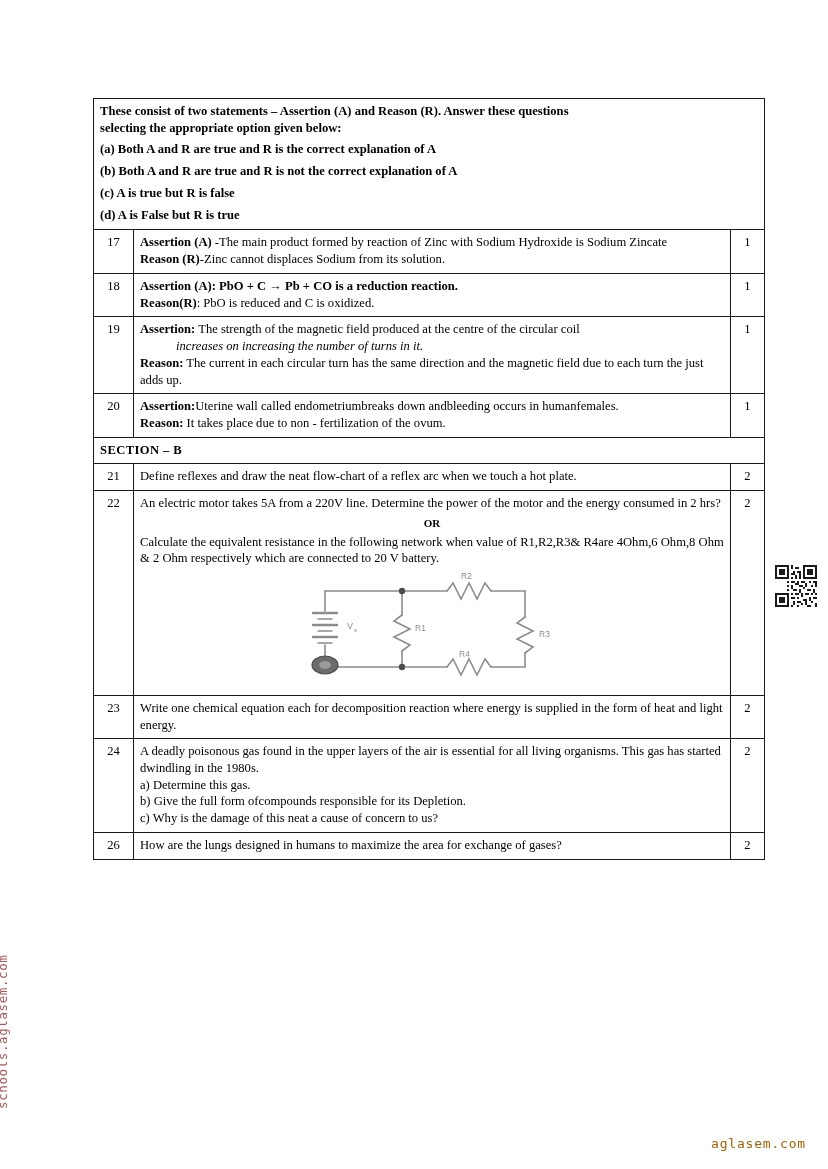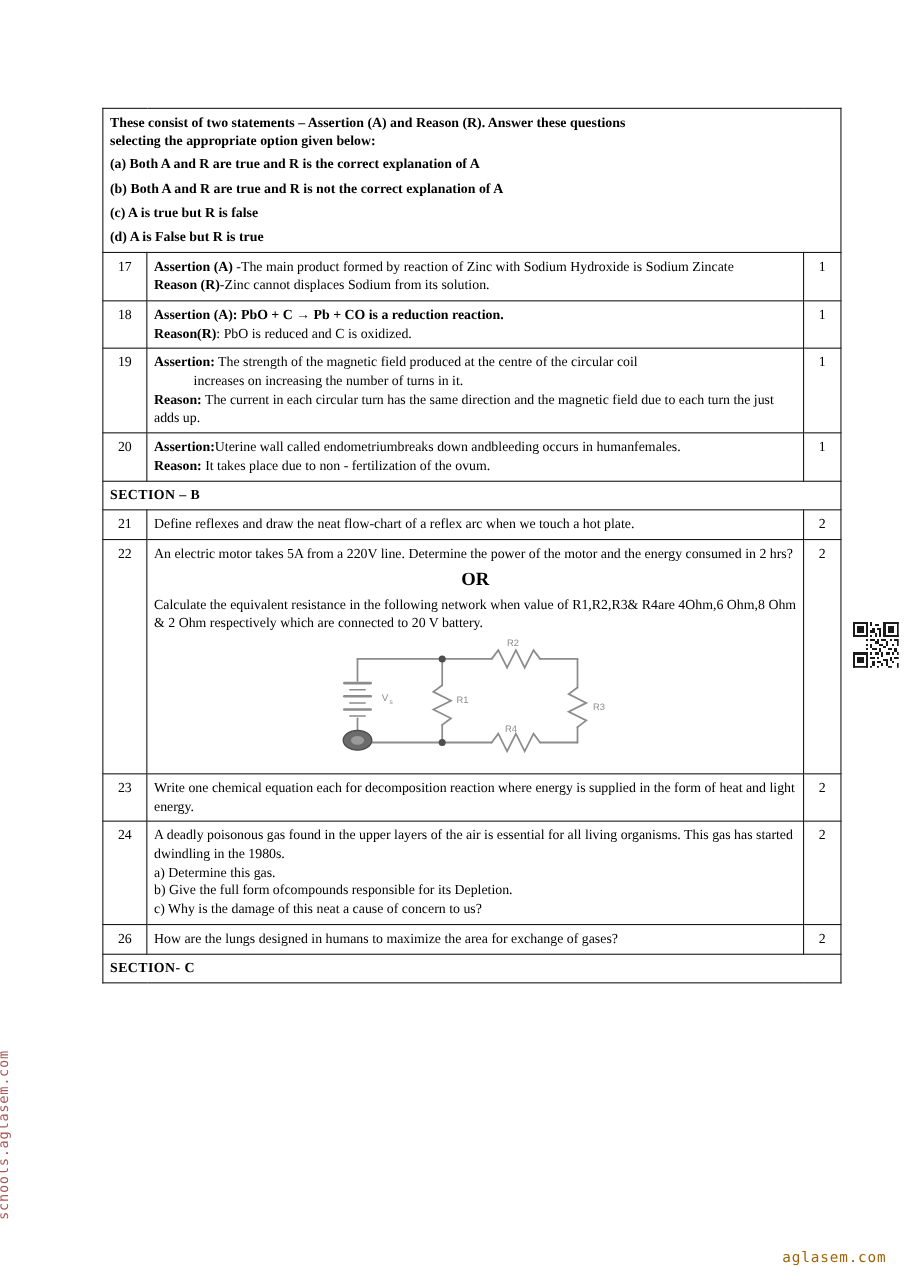--- a/index.html
+++ b/index.html
@@ -73,22 +73,22 @@
     text-align: left;
     font-weight: bold;
     font-size: 13.2px;
     letter-spacing: .4px;
     padding-top: 4px;
     padding-bottom: 4px;
   }
 
   .b { font-weight: bold; }
   .line { display: block; }
-  .indent { display: block; padding-left: 36px; }
-  .ctr { display: block; text-align: center; font-weight: bold; margin: 4px 0 3px 0; font-size: 17px; }
+  .indent { display: block; padding-left: 36px; font-style: italic; }
+  .ctr { display: block; text-align: center; font-weight: bold; margin: 4px 0 3px 0; font-size: 11px; }
   .sub { display: block; }
 
   
   .circuit-wrap {
     display: block;
     margin: 6px 0 2px 0;
     text-align: center;
   }
   svg.circuit { display: inline-block; }
 
@@ -276,23 +276,20 @@
         <td class="marks">2</td>
       </tr>
 
 
       <tr>
         <td class="num">26</td>
         <td class="body">How are the lungs designed in humans to maximize the area for exchange of gases?</td>
         <td class="marks">2</td>
       </tr>
 
-      <tr>
-        <td class="section" colspan="3">SECTION- C</td>
-      </tr>
 
     </tbody>
   </table>
 
   <div id="qr">
     <svg width="42" height="42" viewBox="0 0 21 21" shape-rendering="crispEdges">
       <rect width="21" height="21" fill="#ffffff"></rect>
       <g fill="#1a1a1a">
 
         <rect x="0" y="0" width="7" height="1"></rect>

